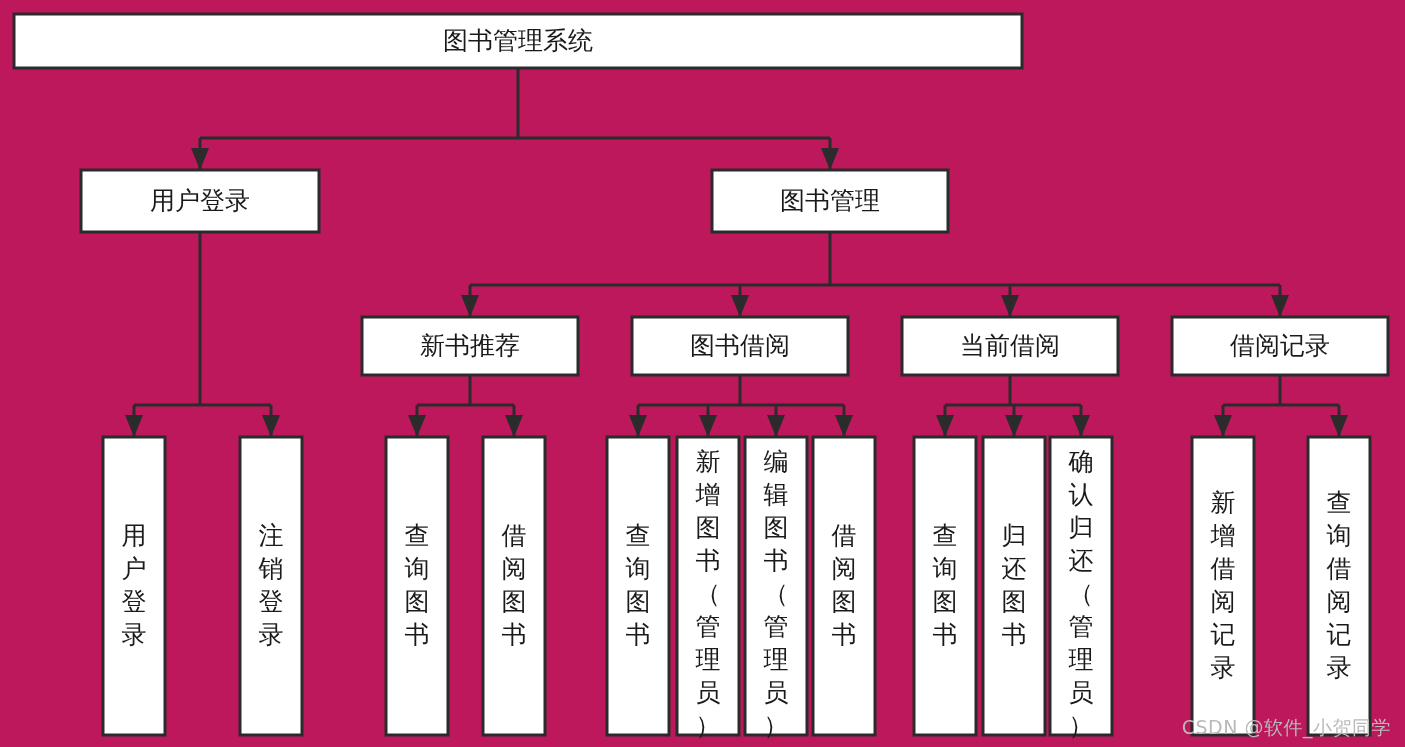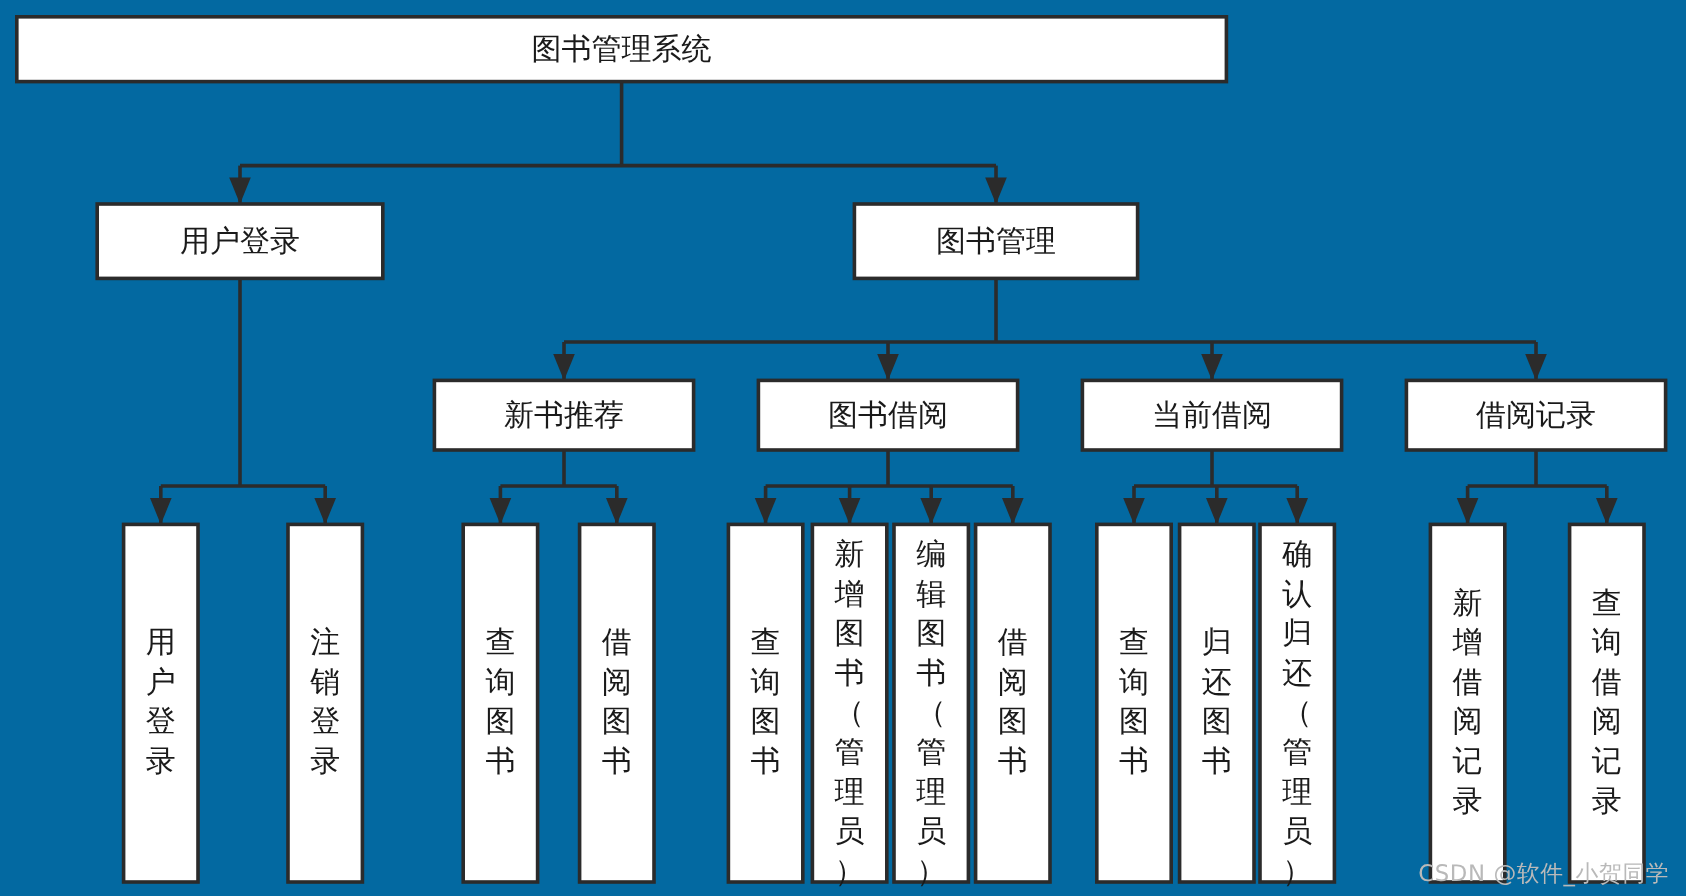--- a/index.html
+++ b/index.html
@@ -11,21 +11,21 @@
   body {
     width: 1405px;
     height: 747px;
     overflow: hidden;
     font-family: "DejaVu Sans", "Liberation Sans", sans-serif;
   }
   #diagram-root {
     position: relative;
     width: 1405px;
     height: 747px;
-    background: #0369a1;
+    background: #be185d;
   }
   svg.diagram-canvas {
     position: absolute;
     left: 0;
     top: 0;
     width: 1405px;
     height: 747px;
     display: block;
   }
   .node-rect {

